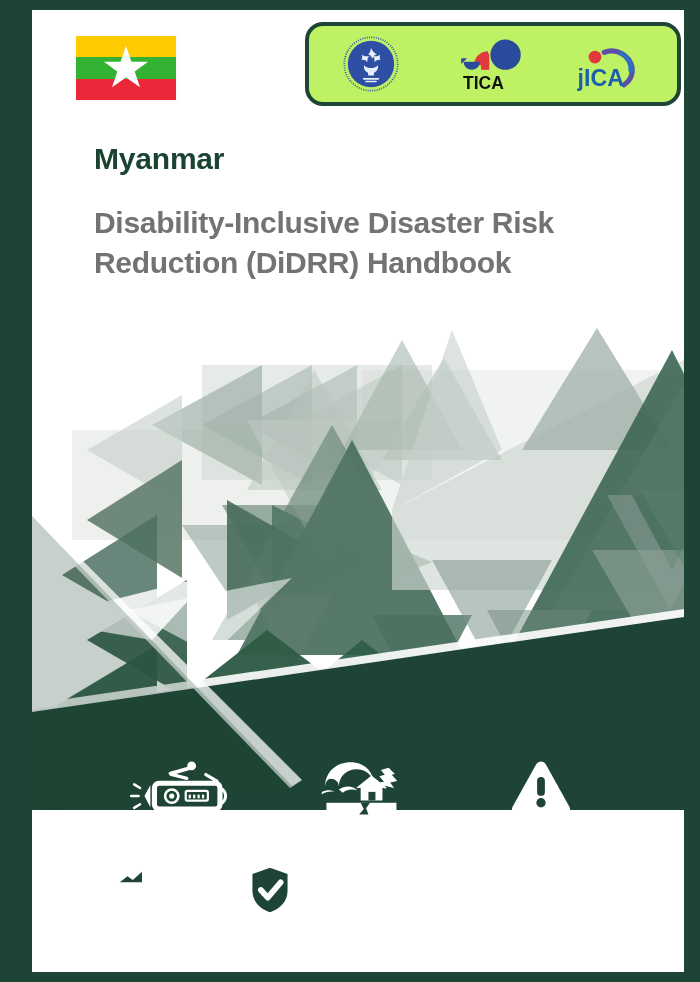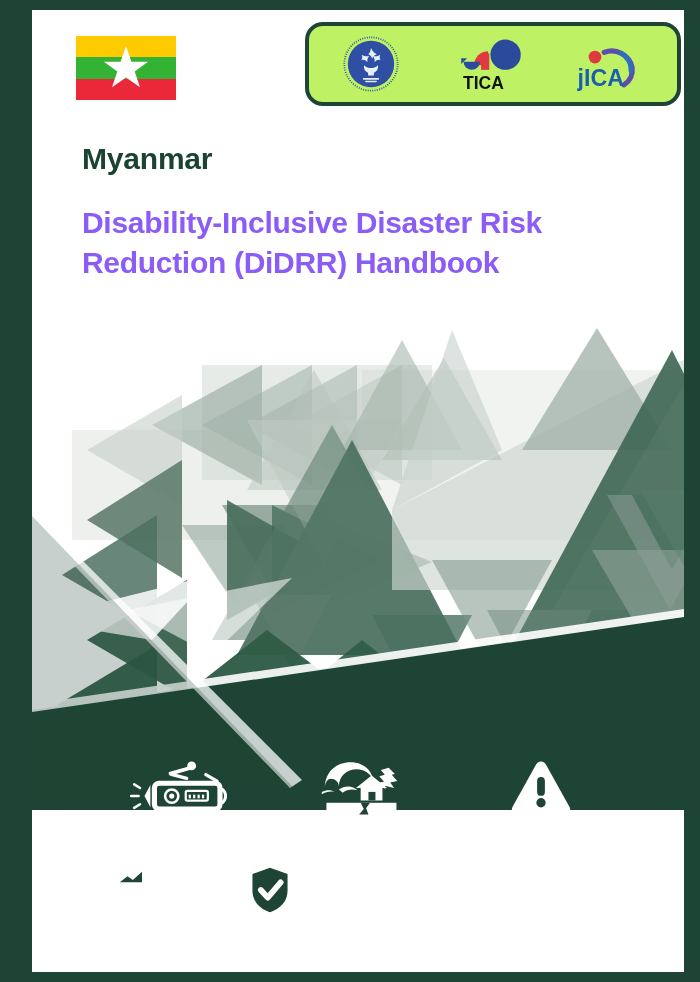--- a/index.html
+++ b/index.html
@@ -62,36 +62,36 @@
     align-items: center;
     justify-content: space-around;
     box-sizing: border-box;
     padding: 0 10px;
   }
   .logo { display: flex; align-items: center; justify-content: center; }
   .logo svg { display: block; }
   
   .title-block {
     position: absolute;
-    left: 50px;
+    left: 62px;
     top: 132px;
     width: 560px;
   }
   .country {
     font-size: 30px;
     font-weight: bold;
     color: #1b4332;
     letter-spacing: -0.2px;
     margin: 0 0 28px 0;
     line-height: 1.1;
   }
   .main-title {
     font-size: 30px;
     font-weight: bold;
-    color: #8b5cf6;
+    color: #737373;
     line-height: 1.32;
     margin: 0;
     letter-spacing: -0.3px;
   }
   
   .artwork {
     position: absolute;
     left: 0;
     top: 300px;
     width: 700px;

